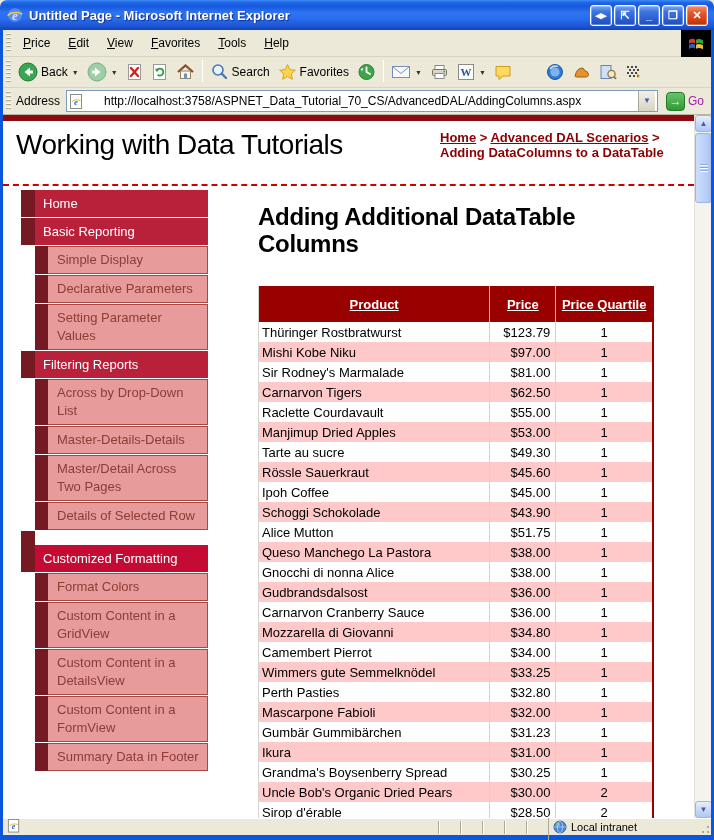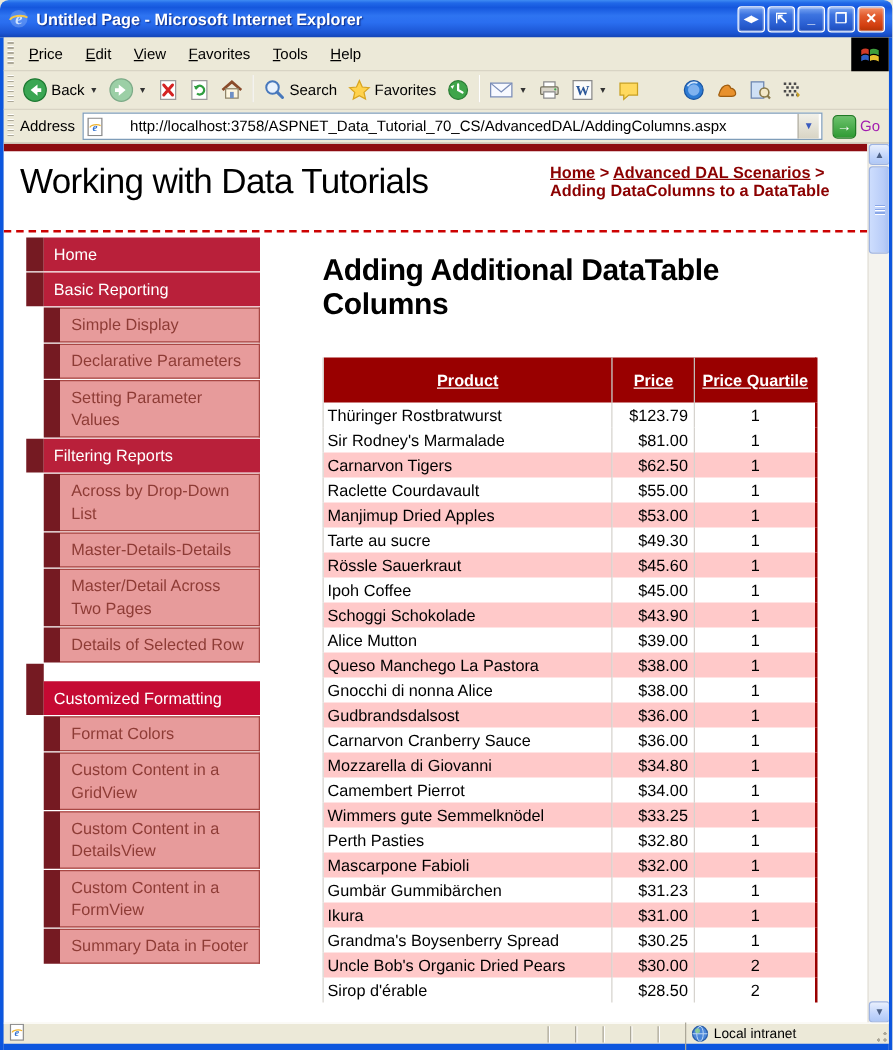--- a/index.html
+++ b/index.html
@@ -424,20 +424,25 @@
                   <th><a href="#">Price</a></th>
                   <th><a href="#">Price Quartile</a></th>
                 </tr>
               </thead>
             <tbody id="gridbody">
                 <tr>
                   <td class="prod">Thüringer Rostbratwurst</td>
                   <td class="price">$123.79</td>
                   <td class="quart">1</td>
                 </tr>
+                <tr class="alt">
+                  <td class="prod">Mishi Kobe Niku</td>
+                  <td class="price">$97.00</td>
+                  <td class="quart">1</td>
+                </tr>
                 <tr>
                   <td class="prod">Sir Rodney's Marmalade</td>
                   <td class="price">$81.00</td>
                   <td class="quart">1</td>
                 </tr>
                 <tr class="alt">
                   <td class="prod">Carnarvon Tigers</td>
                   <td class="price">$62.50</td>
                   <td class="quart">1</td>
                 </tr>
@@ -466,21 +471,21 @@
                   <td class="price">$45.00</td>
                   <td class="quart">1</td>
                 </tr>
                 <tr class="alt">
                   <td class="prod">Schoggi Schokolade</td>
                   <td class="price">$43.90</td>
                   <td class="quart">1</td>
                 </tr>
                 <tr>
                   <td class="prod">Alice Mutton</td>
-                  <td class="price">$39.00</td>
+                  <td class="price">$51.75</td>
                   <td class="quart">1</td>
                 </tr>
                 <tr class="alt">
                   <td class="prod">Queso Manchego La Pastora</td>
                   <td class="price">$38.00</td>
                   <td class="quart">1</td>
                 </tr>
                 <tr>
                   <td class="prod">Gnocchi di nonna Alice</td>
                   <td class="price">$38.00</td>

